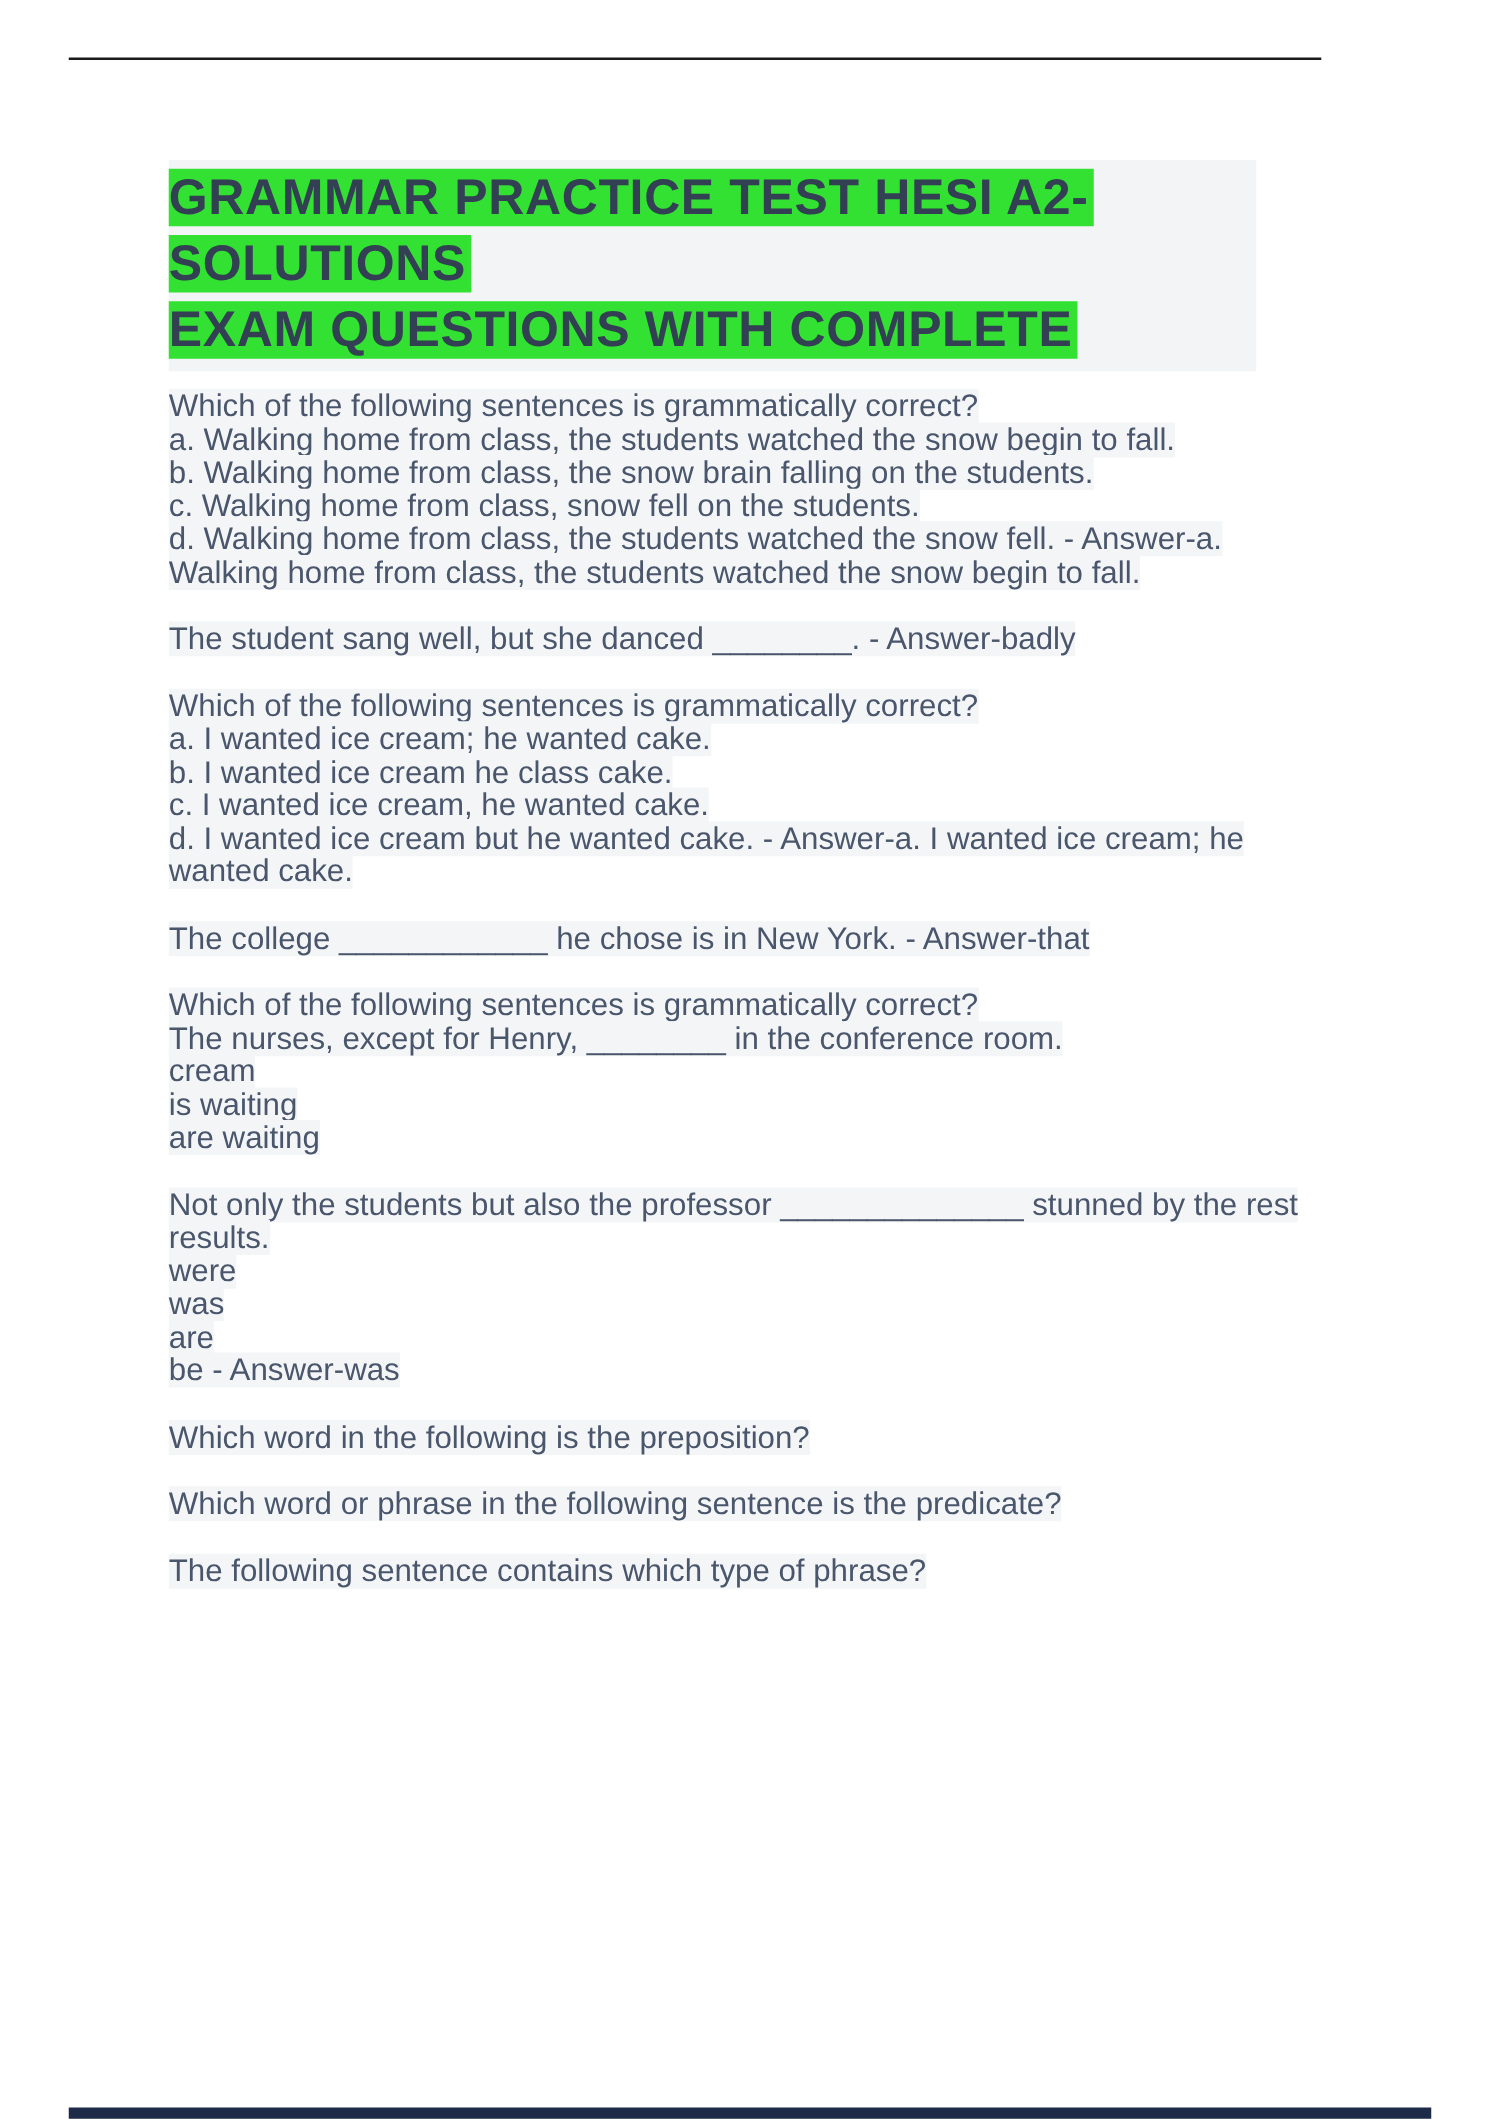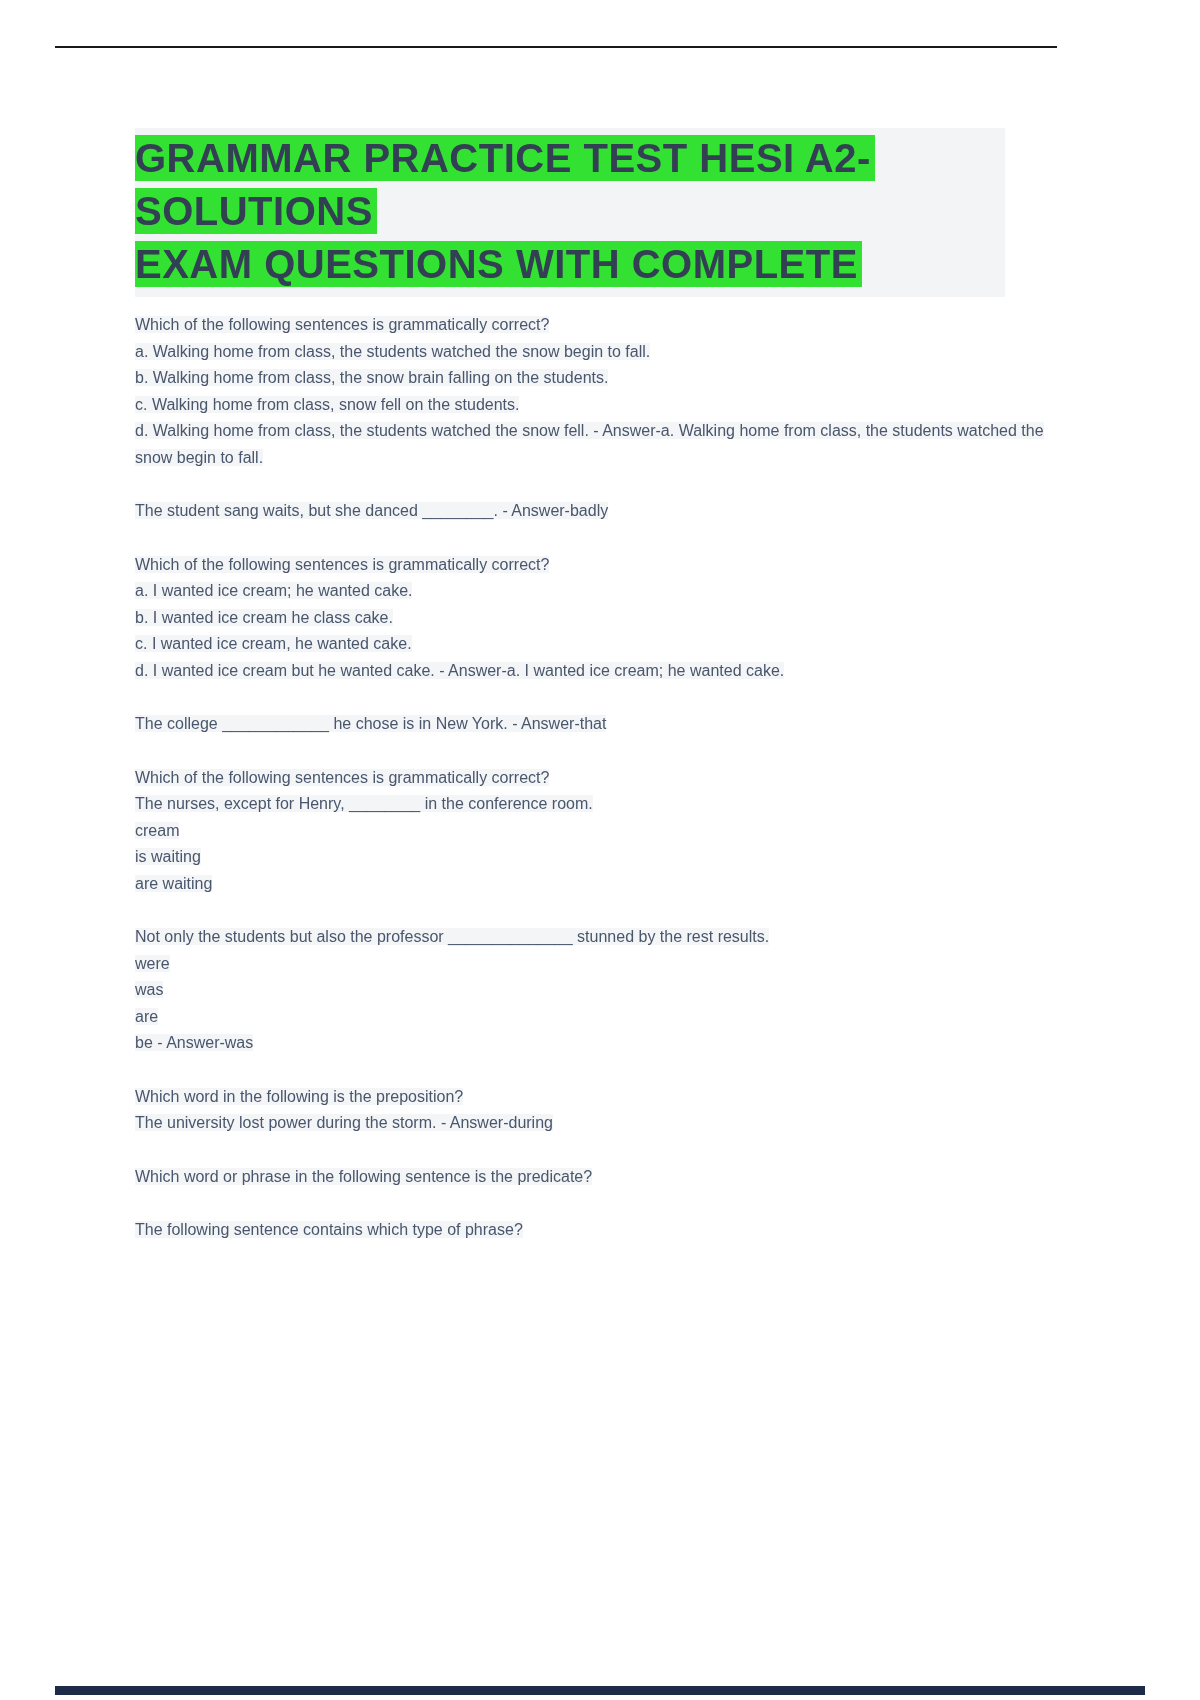--- a/index.html
+++ b/index.html
@@ -46,21 +46,21 @@
   .doc-body {
     position: absolute;
     top: 312px;
     left: 135px;
     width: 932px;
   }
   .qa-block {
     margin-bottom: 27px;
   }
   .line {
-    font-size: 16px;
+    font-size: 25px;
     line-height: 26.5px;
     color: #49566c;
   }
   .line .hl {
     background: #f4f5f7;
   }
   .footer-bar {
     position: absolute;
     left: 55px;
     right: 55px;
@@ -84,21 +84,21 @@
 
   <main class="doc-body" id="doc-body">
       <div class="qa-block">
         <div class="line"><span class="hl">Which of the following sentences is grammatically correct?</span></div>
         <div class="line"><span class="hl">a. Walking home from class, the students watched the snow begin to fall.</span></div>
         <div class="line"><span class="hl">b. Walking home from class, the snow brain falling on the students.</span></div>
         <div class="line"><span class="hl">c. Walking home from class, snow fell on the students.</span></div>
         <div class="line"><span class="hl">d. Walking home from class, the students watched the snow fell. - Answer-a. Walking home from class, the students watched the snow begin to fall.</span></div>
       </div>
       <div class="qa-block">
-        <div class="line"><span class="hl">The student sang waits, but she danced ________. - Answer-badly</span></div>
+        <div class="line"><span class="hl">The student sang well, but she danced ________. - Answer-badly</span></div>
       </div>
       <div class="qa-block">
         <div class="line"><span class="hl">Which of the following sentences is grammatically correct?</span></div>
         <div class="line"><span class="hl">a. I wanted ice cream; he wanted cake.</span></div>
         <div class="line"><span class="hl">b. I wanted ice cream he class cake.</span></div>
         <div class="line"><span class="hl">c. I wanted ice cream, he wanted cake.</span></div>
         <div class="line"><span class="hl">d. I wanted ice cream but he wanted cake. - Answer-a. I wanted ice cream; he wanted cake.</span></div>
       </div>
       <div class="qa-block">
         <div class="line"><span class="hl">The college ____________ he chose is in New York. - Answer-that</span></div>
@@ -112,21 +112,20 @@
       </div>
       <div class="qa-block">
         <div class="line"><span class="hl">Not only the students but also the professor ______________ stunned by the rest results.</span></div>
         <div class="line"><span class="hl">were</span></div>
         <div class="line"><span class="hl">was</span></div>
         <div class="line"><span class="hl">are</span></div>
         <div class="line"><span class="hl">be - Answer-was</span></div>
       </div>
       <div class="qa-block">
         <div class="line"><span class="hl">Which word in the following is the preposition?</span></div>
-        <div class="line"><span class="hl">The university lost power during the storm. - Answer-during</span></div>
       </div>
       <div class="qa-block">
         <div class="line"><span class="hl">Which word or phrase in the following sentence is the predicate?</span></div>
       </div>
       <div class="qa-block">
         <div class="line"><span class="hl">The following sentence contains which type of phrase?</span></div>
       </div>
     </main>
 
   <div class="footer-bar"></div>

